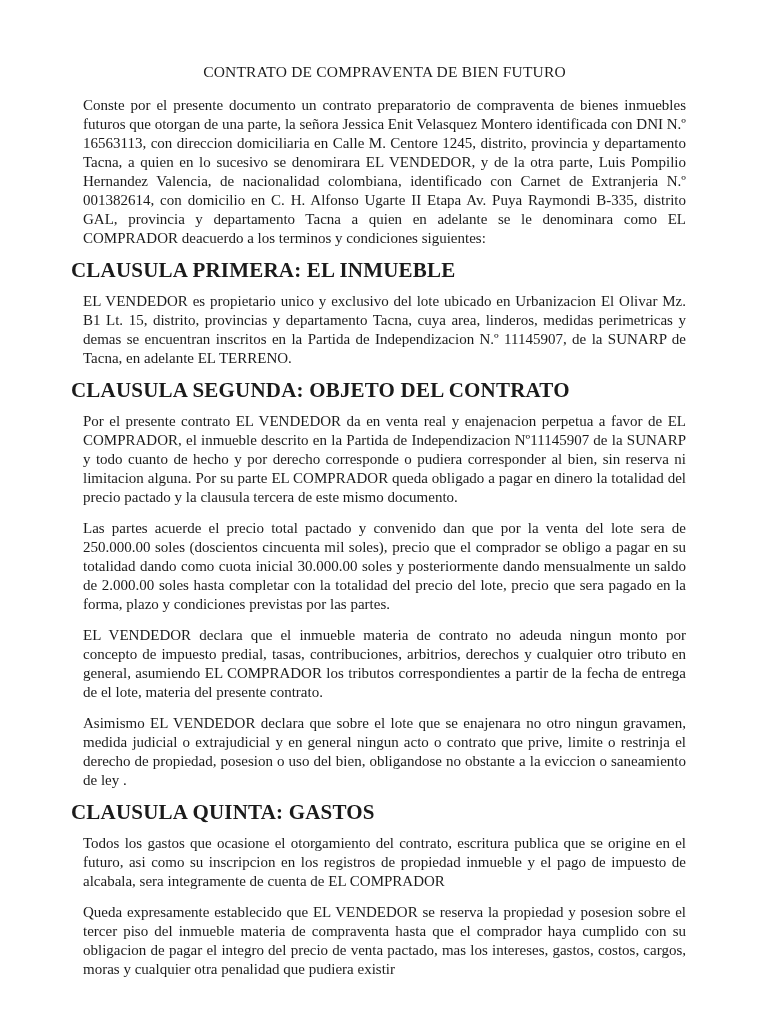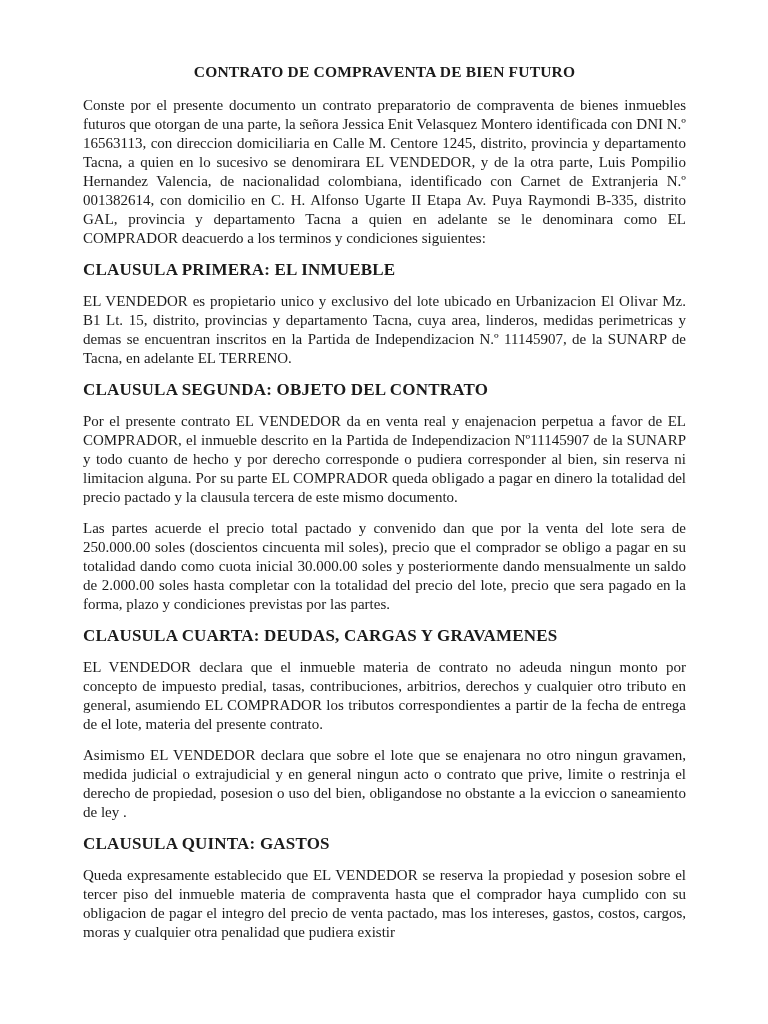--- a/index.html
+++ b/index.html
@@ -16,34 +16,34 @@
     padding: 62px 70px 0 71px;
     font-family: "Liberation Serif", "DejaVu Serif", serif;
     font-size: 15px;
     line-height: 19px;
     color: #1b1b1b;
     overflow: hidden;
   }
   .doc-title {
     margin: 0 0 14px 0;
     text-align: center;
-    font-weight: 700;
+    font-weight: 400;
     font-size: 15.5px;
     line-height: 20px;
     letter-spacing: 0.2px;
   }
   .body-text p {
     margin: 12px;
     text-align: justify;
     text-justify: inter-word;
   }
   .clause-heading {
-    margin: 9px 0 2px 12px;
+    margin: 9px 0 2px 0;
     font-weight: 700;
-    font-size: 17px;
+    font-size: 21px;
     line-height: 20px;
     letter-spacing: 0.2px;
     text-align: left;
   }
   .intro {
     margin: 0;
   }
 </style>
 </head>
 <body>
@@ -64,27 +64,27 @@
     <section>
       <h2 class="clause-heading">CLAUSULA SEGUNDA: OBJETO DEL CONTRATO</h2>
       <p>Por el presente contrato EL VENDEDOR da en venta real y enajenacion perpetua a favor de EL COMPRADOR, el inmueble descrito en la Partida de Independizacion Nº11145907 de la SUNARP y todo cuanto de hecho y por derecho corresponde o pudiera corresponder al bien, sin reserva ni limitacion alguna. Por su parte EL COMPRADOR queda obligado a pagar en dinero la totalidad del precio pactado y la clausula tercera de este mismo documento.</p>
     </section>
 
     <section>
       <p>Las partes acuerde el precio total pactado y convenido dan que por la venta del lote sera de 250.000.00 soles (doscientos cincuenta mil soles), precio que el comprador se obligo a pagar en su totalidad dando como cuota inicial 30.000.00 soles y posteriormente dando mensualmente un saldo de 2.000.00 soles hasta completar con la totalidad del precio del lote, precio que sera pagado en la forma, plazo y condiciones previstas por las partes.</p>
     </section>
 
     <section>
-      <h2 class="clause-heading">CLAUSULA CUARTA: DEUDAS, CARGAS Y GRAVAMENES</h2>
       <p>EL VENDEDOR declara que el inmueble materia de contrato no adeuda ningun monto por concepto de impuesto predial, tasas, contribuciones, arbitrios, derechos y cualquier otro tributo en general, asumiendo EL COMPRADOR los tributos correspondientes a partir de la fecha de entrega de el lote, materia del presente contrato.</p>
       <p>Asimismo EL VENDEDOR declara que sobre el lote que se enajenara no otro ningun gravamen, medida judicial o extrajudicial y en general ningun acto o contrato que prive, limite o restrinja el derecho de propiedad, posesion o uso del bien, obligandose no obstante a la eviccion o saneamiento de ley .</p>
     </section>
 
     <section>
       <h2 class="clause-heading">CLAUSULA QUINTA: GASTOS</h2>
+      <p>Todos los gastos que ocasione el otorgamiento del contrato, escritura publica que se origine en el futuro, asi como su inscripcion en los registros de propiedad inmueble y el pago de impuesto de alcabala, sera integramente de cuenta de EL COMPRADOR</p>
     </section>
 
     <section>
       <p>Queda expresamente establecido que EL VENDEDOR se reserva la propiedad y posesion sobre el tercer piso del inmueble materia de compraventa hasta que el comprador haya cumplido con su obligacion de pagar el integro del precio de venta pactado, mas los intereses, gastos, costos, cargos, moras y cualquier otra penalidad que pudiera existir</p>
     </section>
 
   </div>
 </div>
 
 </body></html>

